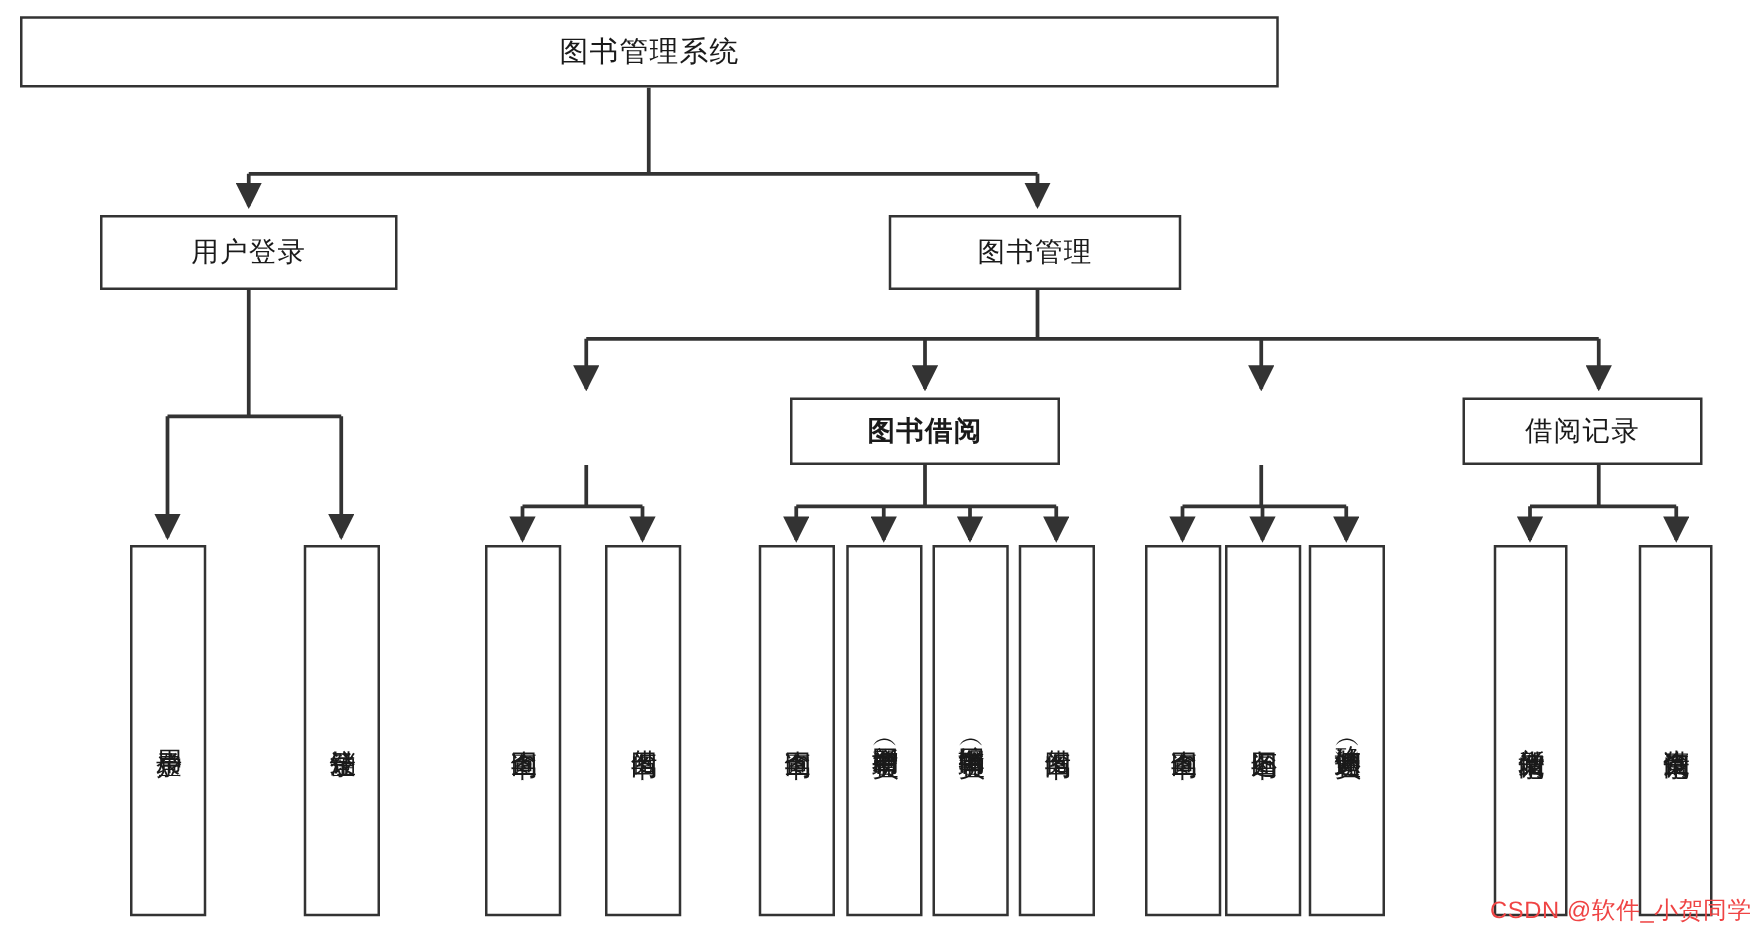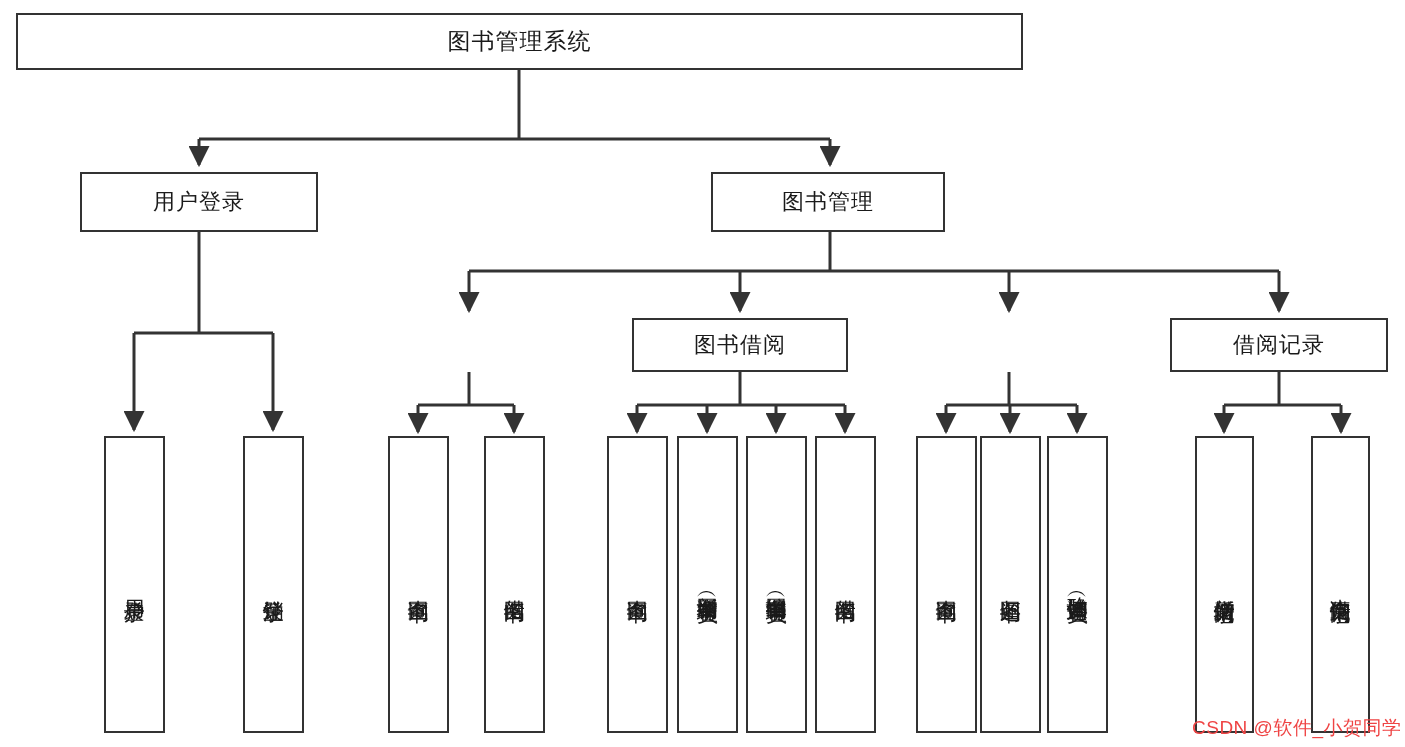--- a/index.html
+++ b/index.html
@@ -132,24 +132,24 @@
     <span class="node-label">图书管理系统</span>
   </div>
 
   <div class="node h" style="left:80px; top:172px; width:238px; height:60px;">
     <span class="node-label">用户登录</span>
   </div>
   <div class="node h" style="left:711px; top:172px; width:234px; height:60px;font-family:Liberation Serif, serif;">
     <span class="node-label">图书管理</span>
   </div>
 
-  <div class="node h" style="left:632px; top:318px; width:216px; height:54px;">
+  <div class="node h" style="left:632px; top:318px; width:216px; height:54px;font-weight:bold;">
     <span class="node-label">图书借阅</span>
   </div>
-  <div class="node h" style="left:1170px; top:318px; width:218px; height:54px;">
+  <div class="node h" style="left:1170px; top:318px; width:192px; height:54px;">
     <span class="node-label">借阅记录</span>
   </div>
 
   <div class="node v" style="left:104px; top:436px; width:61px; height:297px;">
     <span class="node-label">用户登录</span>
   </div>
   <div class="node v" style="left:243px; top:436px; width:61px; height:297px;">
     <span class="node-label">注销登录</span>
   </div>
 

